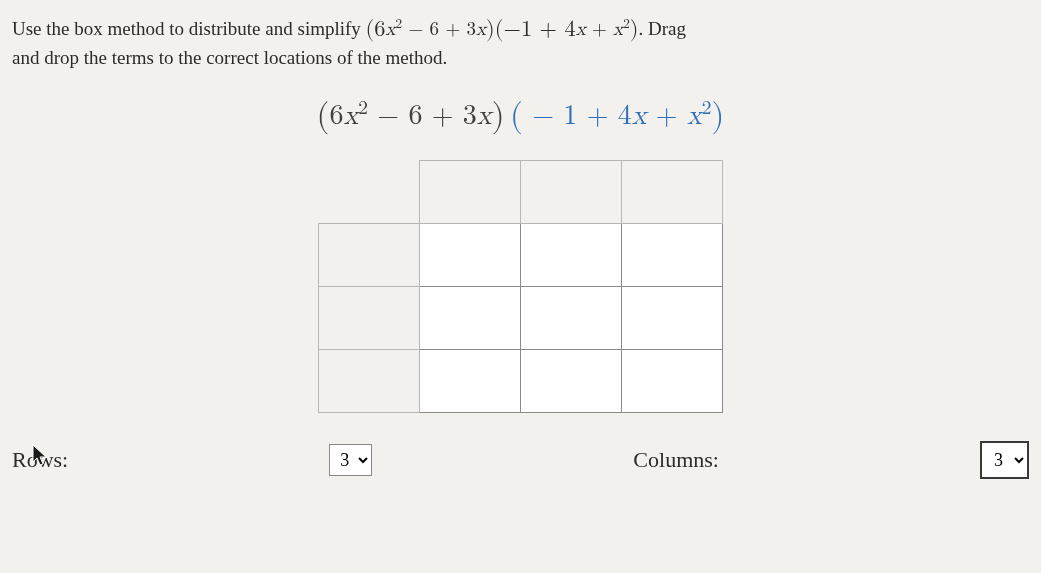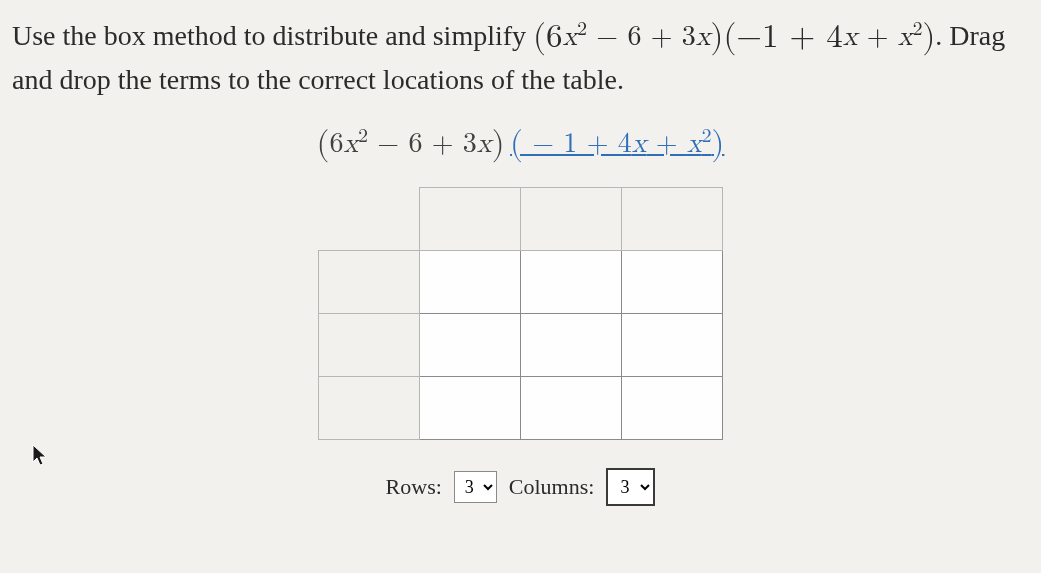--- a/index.html
+++ b/index.html
@@ -7,34 +7,34 @@
       width: 1041px;
       height: 573px;
       background: #f2f1ed;
       font-family: Georgia, 'Times New Roman', serif;
       color: #2b2b2b;
       overflow: hidden;
       position: relative;
     }
     .content { padding: 14px 12px 0 12px; }
     .instruction {
-      font-size: 28px;
+      font-size: 19px;
       line-height: 1.4;
       margin-bottom: 14px;
     }
     .math-inline, .math { font-family: 'Cambria Math', 'Latin Modern Math', 'STIX Two Math', Georgia, serif; }
     .paren { font-size: 1.18em; vertical-align: -0.05em; }
     .sup { font-size: 0.7em; vertical-align: super; }
     .ital { font-style: italic; }
     .expression-center {
       text-align: center;
       font-size: 28px;
       margin: 24px 0 24px 0;
     }
-    .term-blue { color: #2f6fb8; text-decoration: underline; }
+    .term-blue { color: #2f6fb8; }
     .term-black { color: #404040; }
 
     .box-area {
       display: flex;
       justify-content: center;
       margin-top: 6px;
     }
     .box-table { border-collapse: collapse; }
     .box-table td {
       border: 1px solid #8a8a8a;
@@ -48,21 +48,21 @@
       width: 101px;
     }
     .box-table td.corner {
       background: transparent;
       border: none;
     }
     .box-table tr.header-row td.label-cell { height: 63px; }
 
     .controls {
       display: flex;
-      justify-content: center;
+      justify-content: space-between;
       align-items: center;
       gap: 12px;
       margin-top: 28px;
       font-size: 22px;
     }
     .controls label { font-family: Georgia, serif; }
     select {
       font-size: 18px;
       padding: 4px 6px;
       border: 1px solid #8a8a8a;
@@ -77,21 +77,21 @@
       top: 444px;
       pointer-events: none;
     }
   </style>
 </head>
 <body>
 
 <div class="content">
   <p class="instruction">
     <span>Use the box method to distribute and simplify </span><span class="math-inline"><span class="paren">(6</span><span class="ital">x</span><span class="sup">2</span><span> − 6 + 3</span><span class="ital">x</span><span class="paren">)(−1 + 4</span><span class="ital">x</span><span> + </span><span class="ital">x</span><span class="sup">2</span><span class="paren">)</span></span><span>. Drag</span><br>
-    <span>and drop the terms to the correct locations of the table.</span>
+    <span>and drop the terms to the correct locations of the method.</span>
   </p>
 
   <div class="expression-center math">
     <span class="term-black"><span class="paren">(</span><span>6</span><span class="ital">x</span><span class="sup">2</span><span> − 6 + 3</span><span class="ital">x</span><span class="paren">)</span></span> <span class="term-blue"><span class="paren">(</span><span> − 1 + 4</span><span class="ital">x</span><span> + </span><span class="ital">x</span><span class="sup">2</span><span class="paren">)</span></span>
   </div>
 
   <div class="box-area">
     <table class="box-table">
       <tbody>
           <tr class="header-row">

